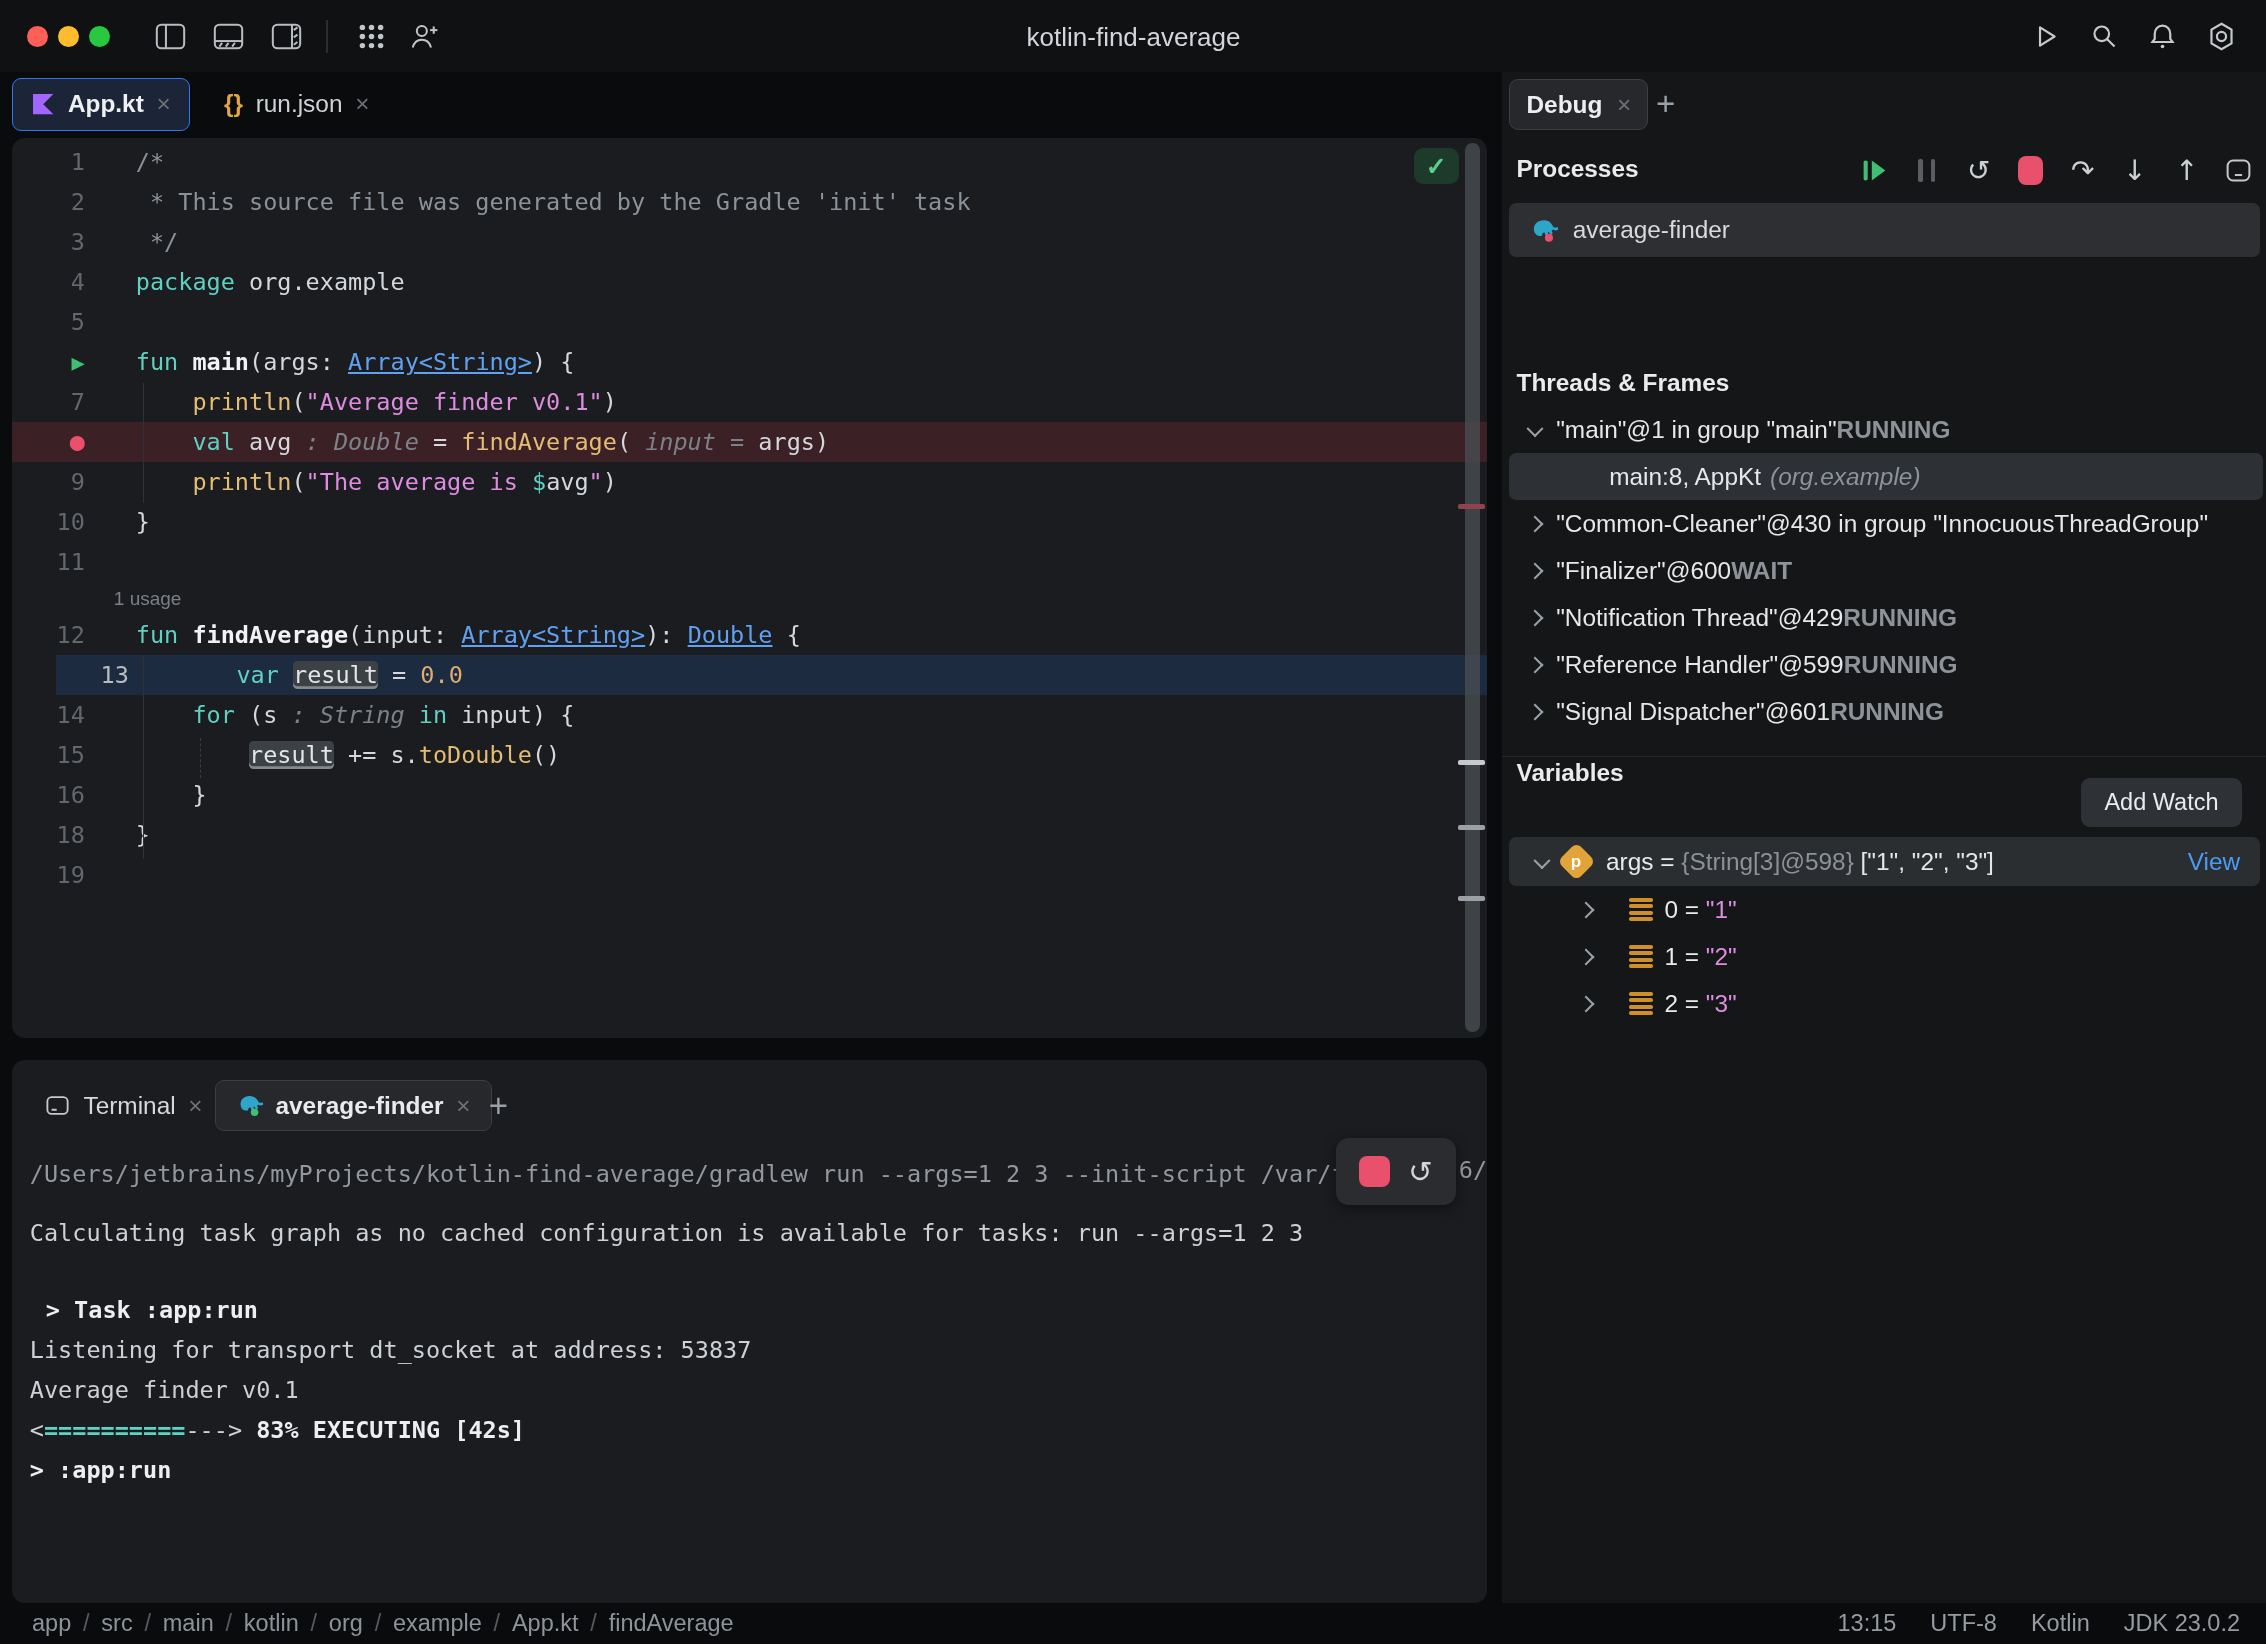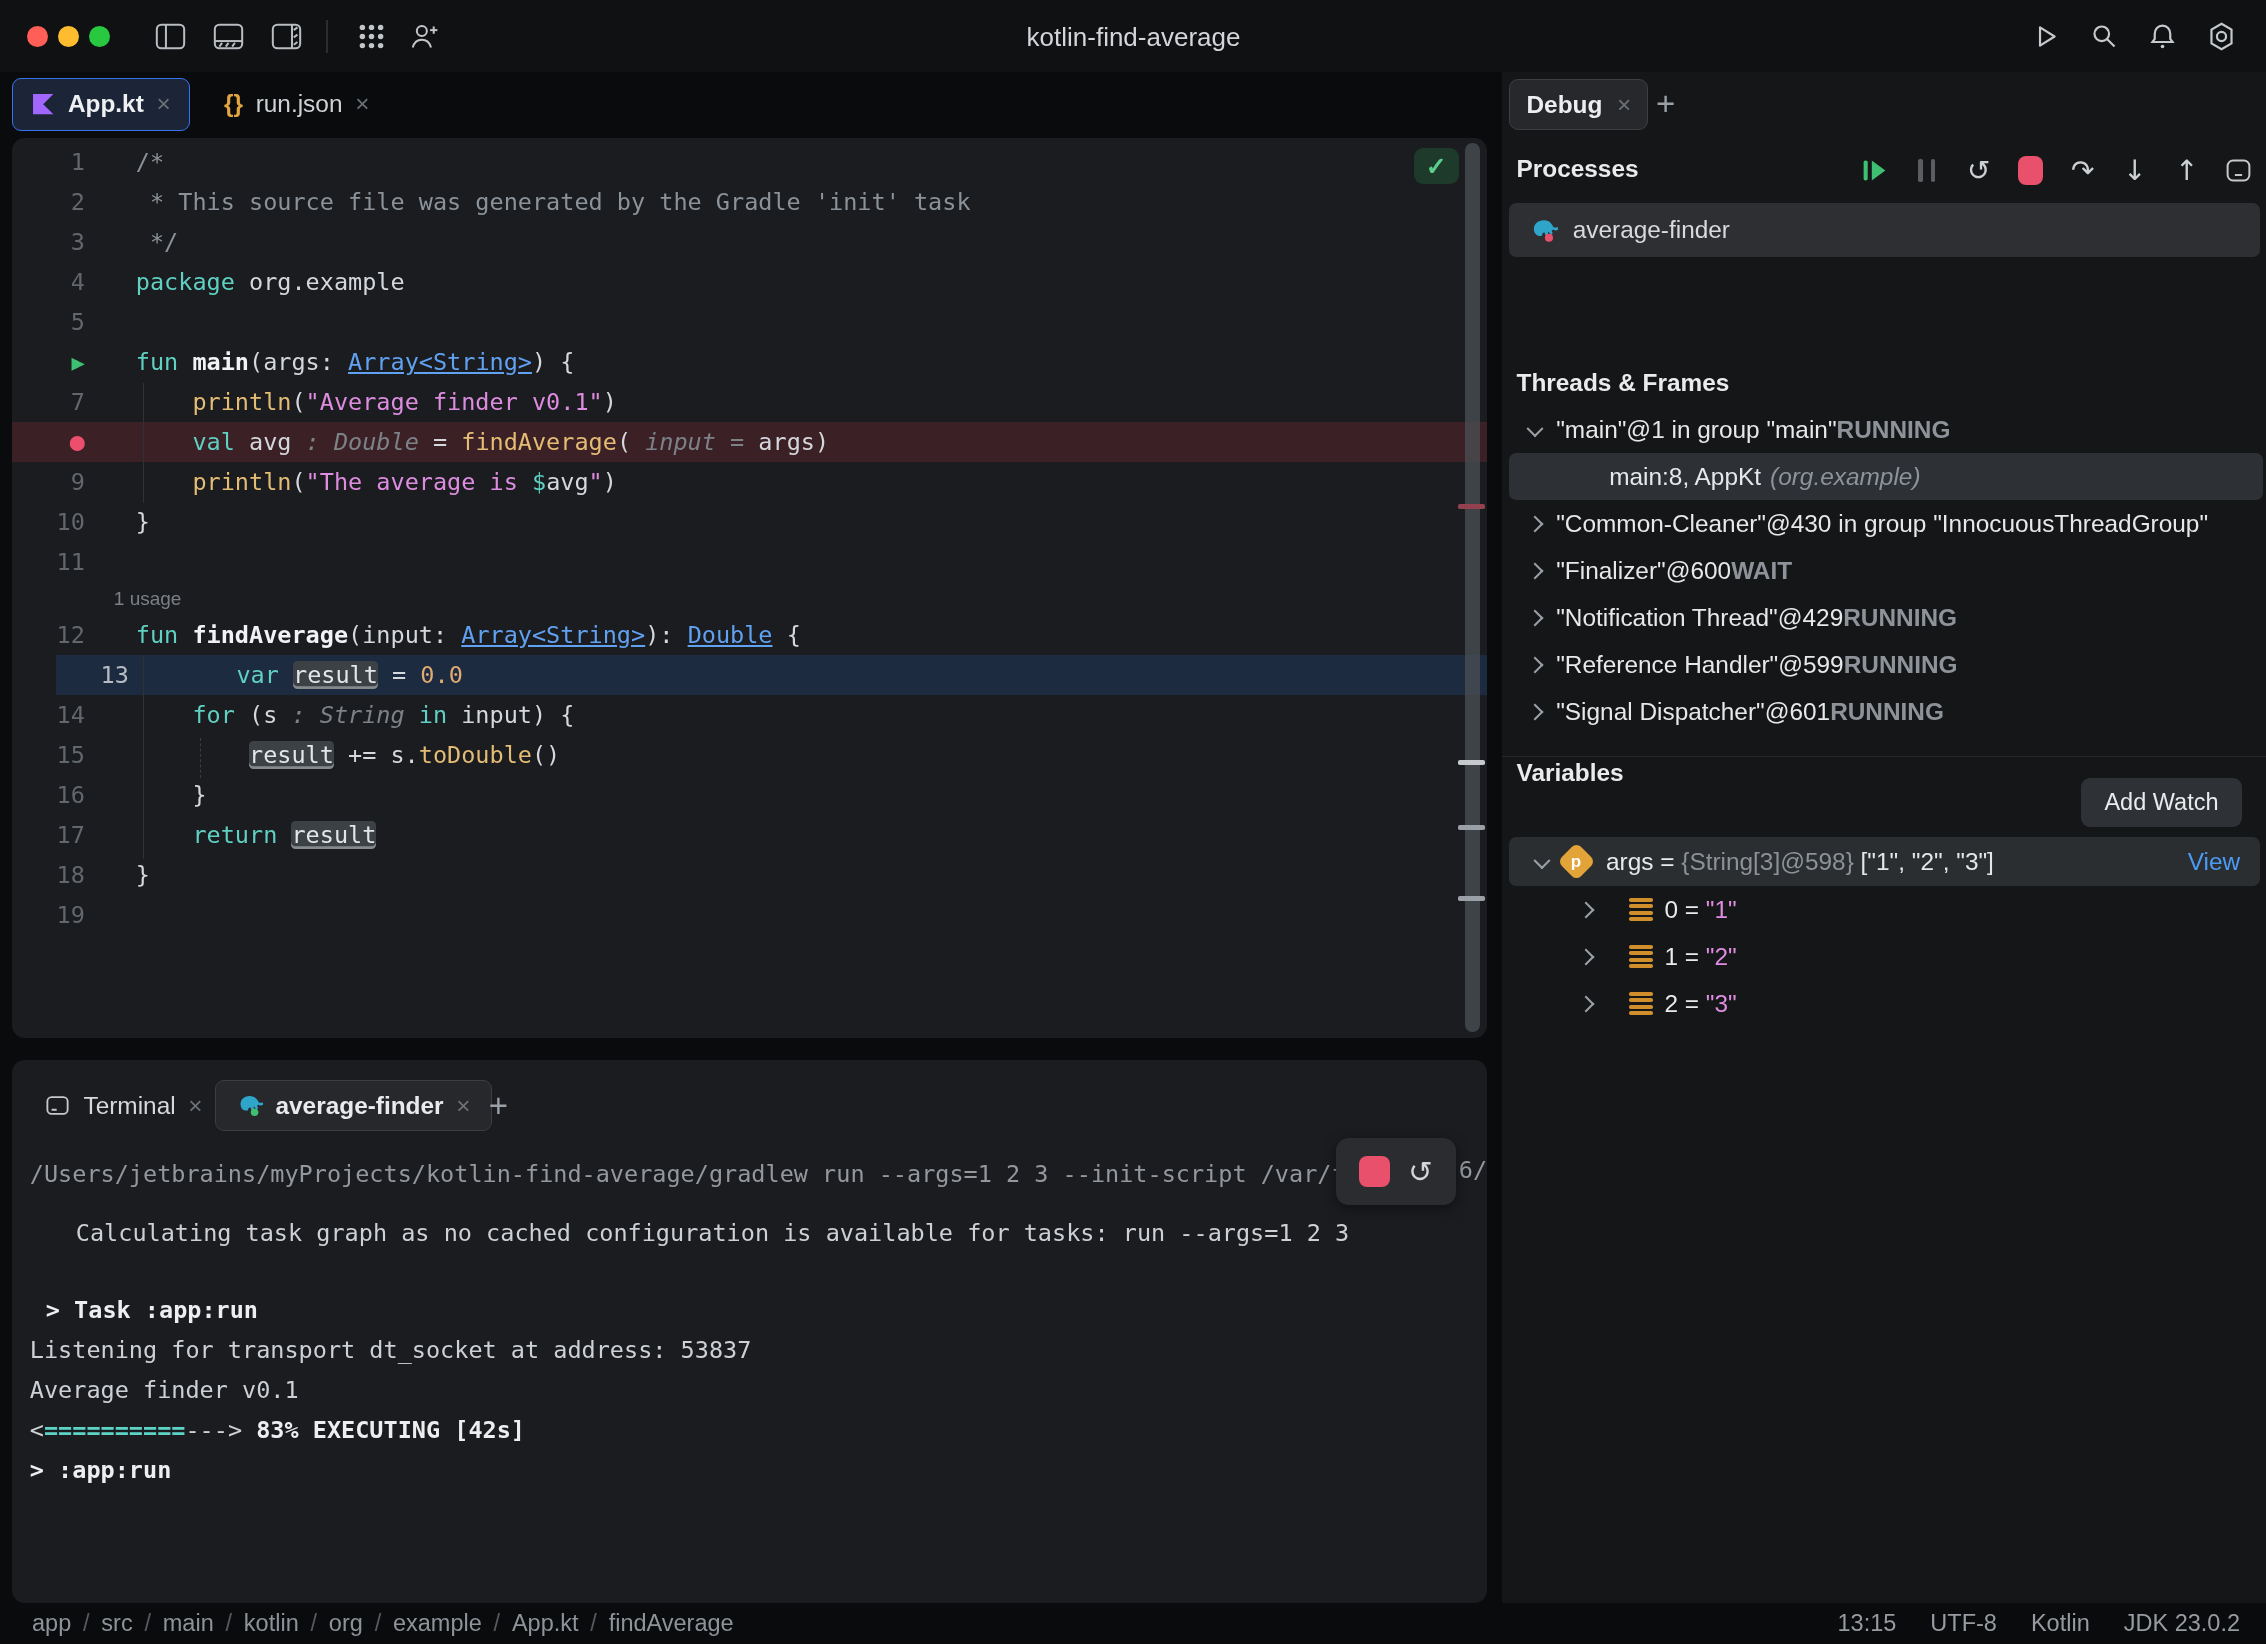--- a/index.html
+++ b/index.html
@@ -198,21 +198,20 @@
       <div class="code-line hl-breakpoint"><span class="ln"><span class="g-bp">●</span></span><span class="code"><span class="c-tx">    </span><span class="c-kw">val</span><span class="c-tx"> avg </span><span class="c-hint">: Double </span><span class="c-tx">= </span><span class="c-call">findAverage</span><span class="c-tx">( </span><span class="c-hint">input = </span><span class="c-tx">args</span><span class="c-tx">)</span></span></div>
       <div class="code-line"><span class="ln">9</span><span class="code"><span class="c-tx">    </span><span class="c-call">println</span><span class="c-tx">(</span><span class="c-str">"The average is </span><span class="c-kw">$</span><span class="c-tx">avg</span><span class="c-str">"</span><span class="c-tx">)</span></span></div>
       <div class="code-line"><span class="ln">10</span><span class="code"><span class="c-tx">}</span></span></div>
       <div class="code-line"><span class="ln">11</span><span class="code"></span></div>
       <div class="usage-note">1 usage</div>
       <div class="code-line"><span class="ln">12</span><span class="code"><span class="c-kw">fun</span><span class="c-tx"> </span><span class="c-fn">findAverage</span><span class="c-tx">(input: </span><span class="c-ty">Array&lt;String&gt;</span><span class="c-tx">): </span><span class="c-ty">Double</span><span class="c-tx"> {</span></span></div>
       <div class="code-line hl-current"><span class="ln">13</span><span class="code"><span class="c-tx">    </span><span class="c-kw">var</span><span class="c-tx"> </span><span class="c-occ">result</span><span class="c-tx"> = </span><span class="c-num">0.0</span></span></div>
       <div class="code-line"><span class="ln">14</span><span class="code"><span class="c-tx">    </span><span class="c-kw">for</span><span class="c-tx"> (s </span><span class="c-hint">: String </span><span class="c-kw">in</span><span class="c-tx"> input) {</span></span></div>
       <div class="code-line"><span class="ln">15</span><span class="code"><span class="c-tx">        </span><span class="c-occ">result</span><span class="c-tx"> += s.</span><span class="c-call">toDouble</span><span class="c-tx">()</span></span></div>
       <div class="code-line"><span class="ln">16</span><span class="code"><span class="c-tx">    }</span></span></div>
-      <div class="code-line"><span class="ln">17</span><span class="code"><span class="c-tx">    </span><span class="c-kw">return</span><span class="c-tx"> </span><span class="c-occ">result</span></span></div>
       <div class="code-line"><span class="ln">18</span><span class="code"><span class="c-tx">}</span></span></div>
       <div class="code-line"><span class="ln">19</span><span class="code"></span></div>
     </div>
   <div class="guide" style="left:131px;top:245px;height:120px;"></div>
   <div class="guide" style="left:131px;top:519px;height:202px;"></div>
   <div class="guide dash" style="left:188px;top:600px;height:40px;"></div>
   <div class="check-badge">
       <span>✓</span>
     </div>
   <div class="sb-thumb"></div>
@@ -236,21 +235,21 @@
         <path fill="#2ea5c9" d="M25 9c-2-3-6-5-11-4-7 1-10 7-8 13 1 2 3 4 5 4h3l1-3 2-1 1 3h3v-4l3 3c1 1 2 0 2-1l-1-3 2-1c2 2 5 1 6-1l-2-2c-1 1-3 1-4 0-1-1-1-2-2-3z"></path>
         <circle cx="22" cy="24" r="4.5" fill="#3fbf72"></circle>
       </svg>
     <span>average-finder</span>
     <span class="x">×</span>
   </div>
   <div class="t-plus">+</div>
 
   <div id="term-lines">
       <div class="term-line" style="top: 96px;"><span class="t-dim">/Users/jetbrains/myProjects/kotlin-find-average/gradlew run --args=1 2 3 --init-script /var/fo</span></div>
-      <div class="term-line" style="top: 155px; margin-left: 46px;"><span class="t-tx">Calculating task graph as no cached configuration is available for tasks: run --args=1 2 3</span></div>
+      <div class="term-line" style="top: 155px;"><span class="t-tx">Calculating task graph as no cached configuration is available for tasks: run --args=1 2 3</span></div>
       <div class="term-line" style="top: 232px; margin-left: 16px;"><span class="t-bold">&gt; Task :app:run</span></div>
       <div class="term-line" style="top: 272px;"><span class="t-tx">Listening for transport dt_socket at address: 53837</span></div>
       <div class="term-line" style="top: 312px;"><span class="t-tx">Average finder v0.1</span></div>
       <div class="term-line" style="top: 352px;"><span class="t-tx">&lt;</span><span class="t-teal">==========</span><span class="t-tx">---&gt;</span><span class="t-tx"> </span><span class="t-bold">83% EXECUTING [42s]</span></div>
       <div class="term-line" style="top: 392px;"><span class="t-bold">&gt; :app:run</span></div>
     </div>
   <div class="term-tail" style="top:96px;">6/</div>
   <div class="term-overlay">
     <span class="stop-sq"></span>
     <span class="restart-g">↺</span>

